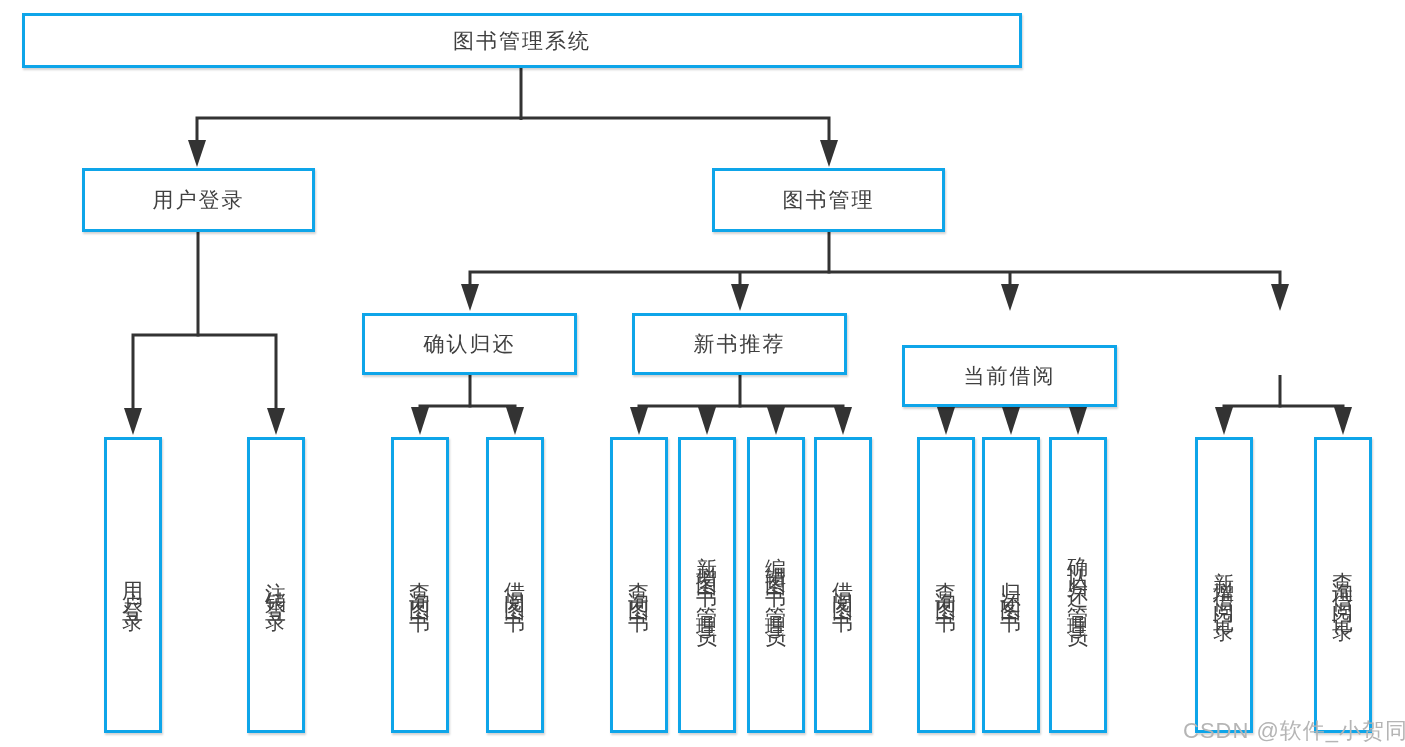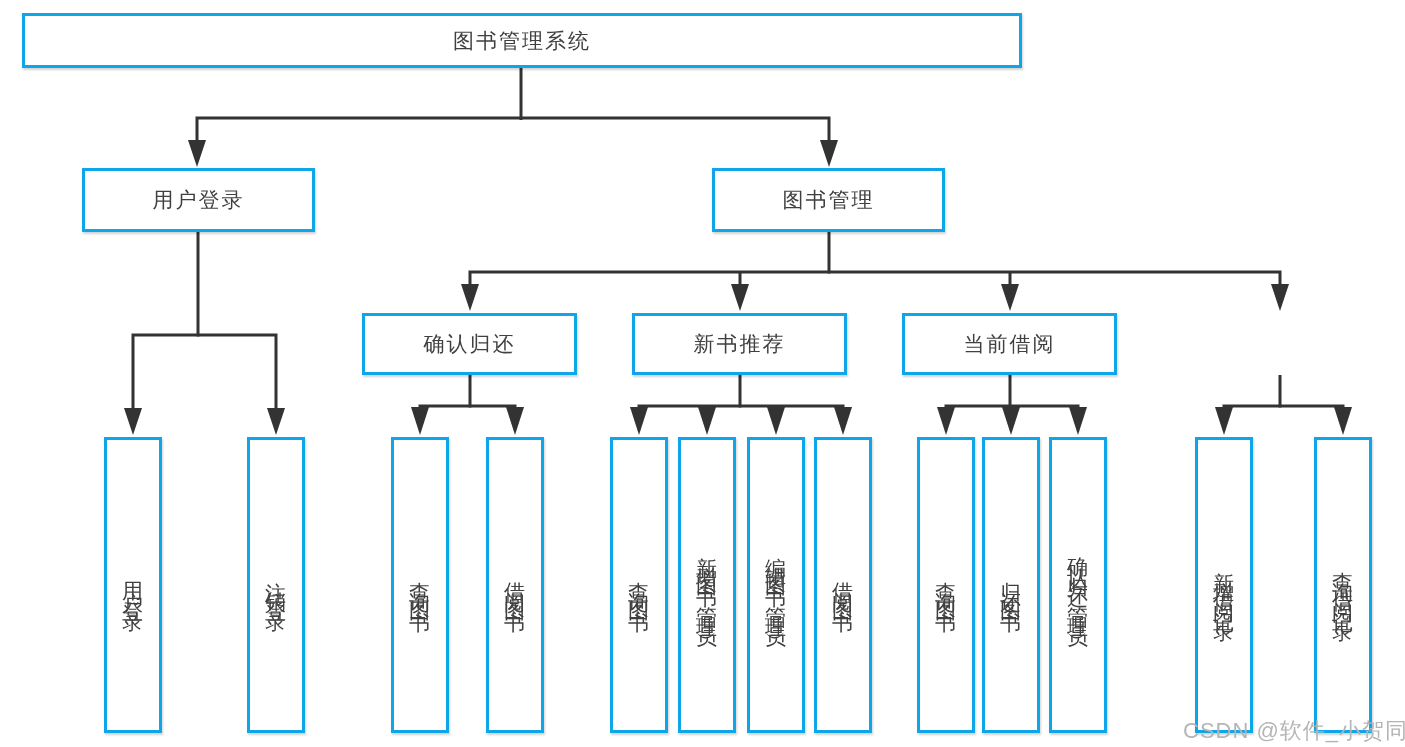--- a/index.html
+++ b/index.html
@@ -115,21 +115,21 @@
   <div class="box lvl2-box" style="left:712px;">
     <span class="h-label">图书管理</span>
   </div>
 
   <div class="box lvl3-box" style="left:362px;">
     <span class="h-label">确认归还</span>
   </div>
   <div class="box lvl3-box" style="left:632px;">
     <span class="h-label">新书推荐</span>
   </div>
-  <div class="box lvl3-box" style="left:902px;">
+  <div class="box lvl3-box" style="left:902px;margin-top:32px;">
     <span class="h-label">当前借阅</span>
   </div>
 
   <div class="box leaf" style="left:104px;">
     <span class="v-label">用户登录</span>
   </div>
   <div class="box leaf" style="left:247px;">
     <span class="v-label">注销登录</span>
   </div>
 

